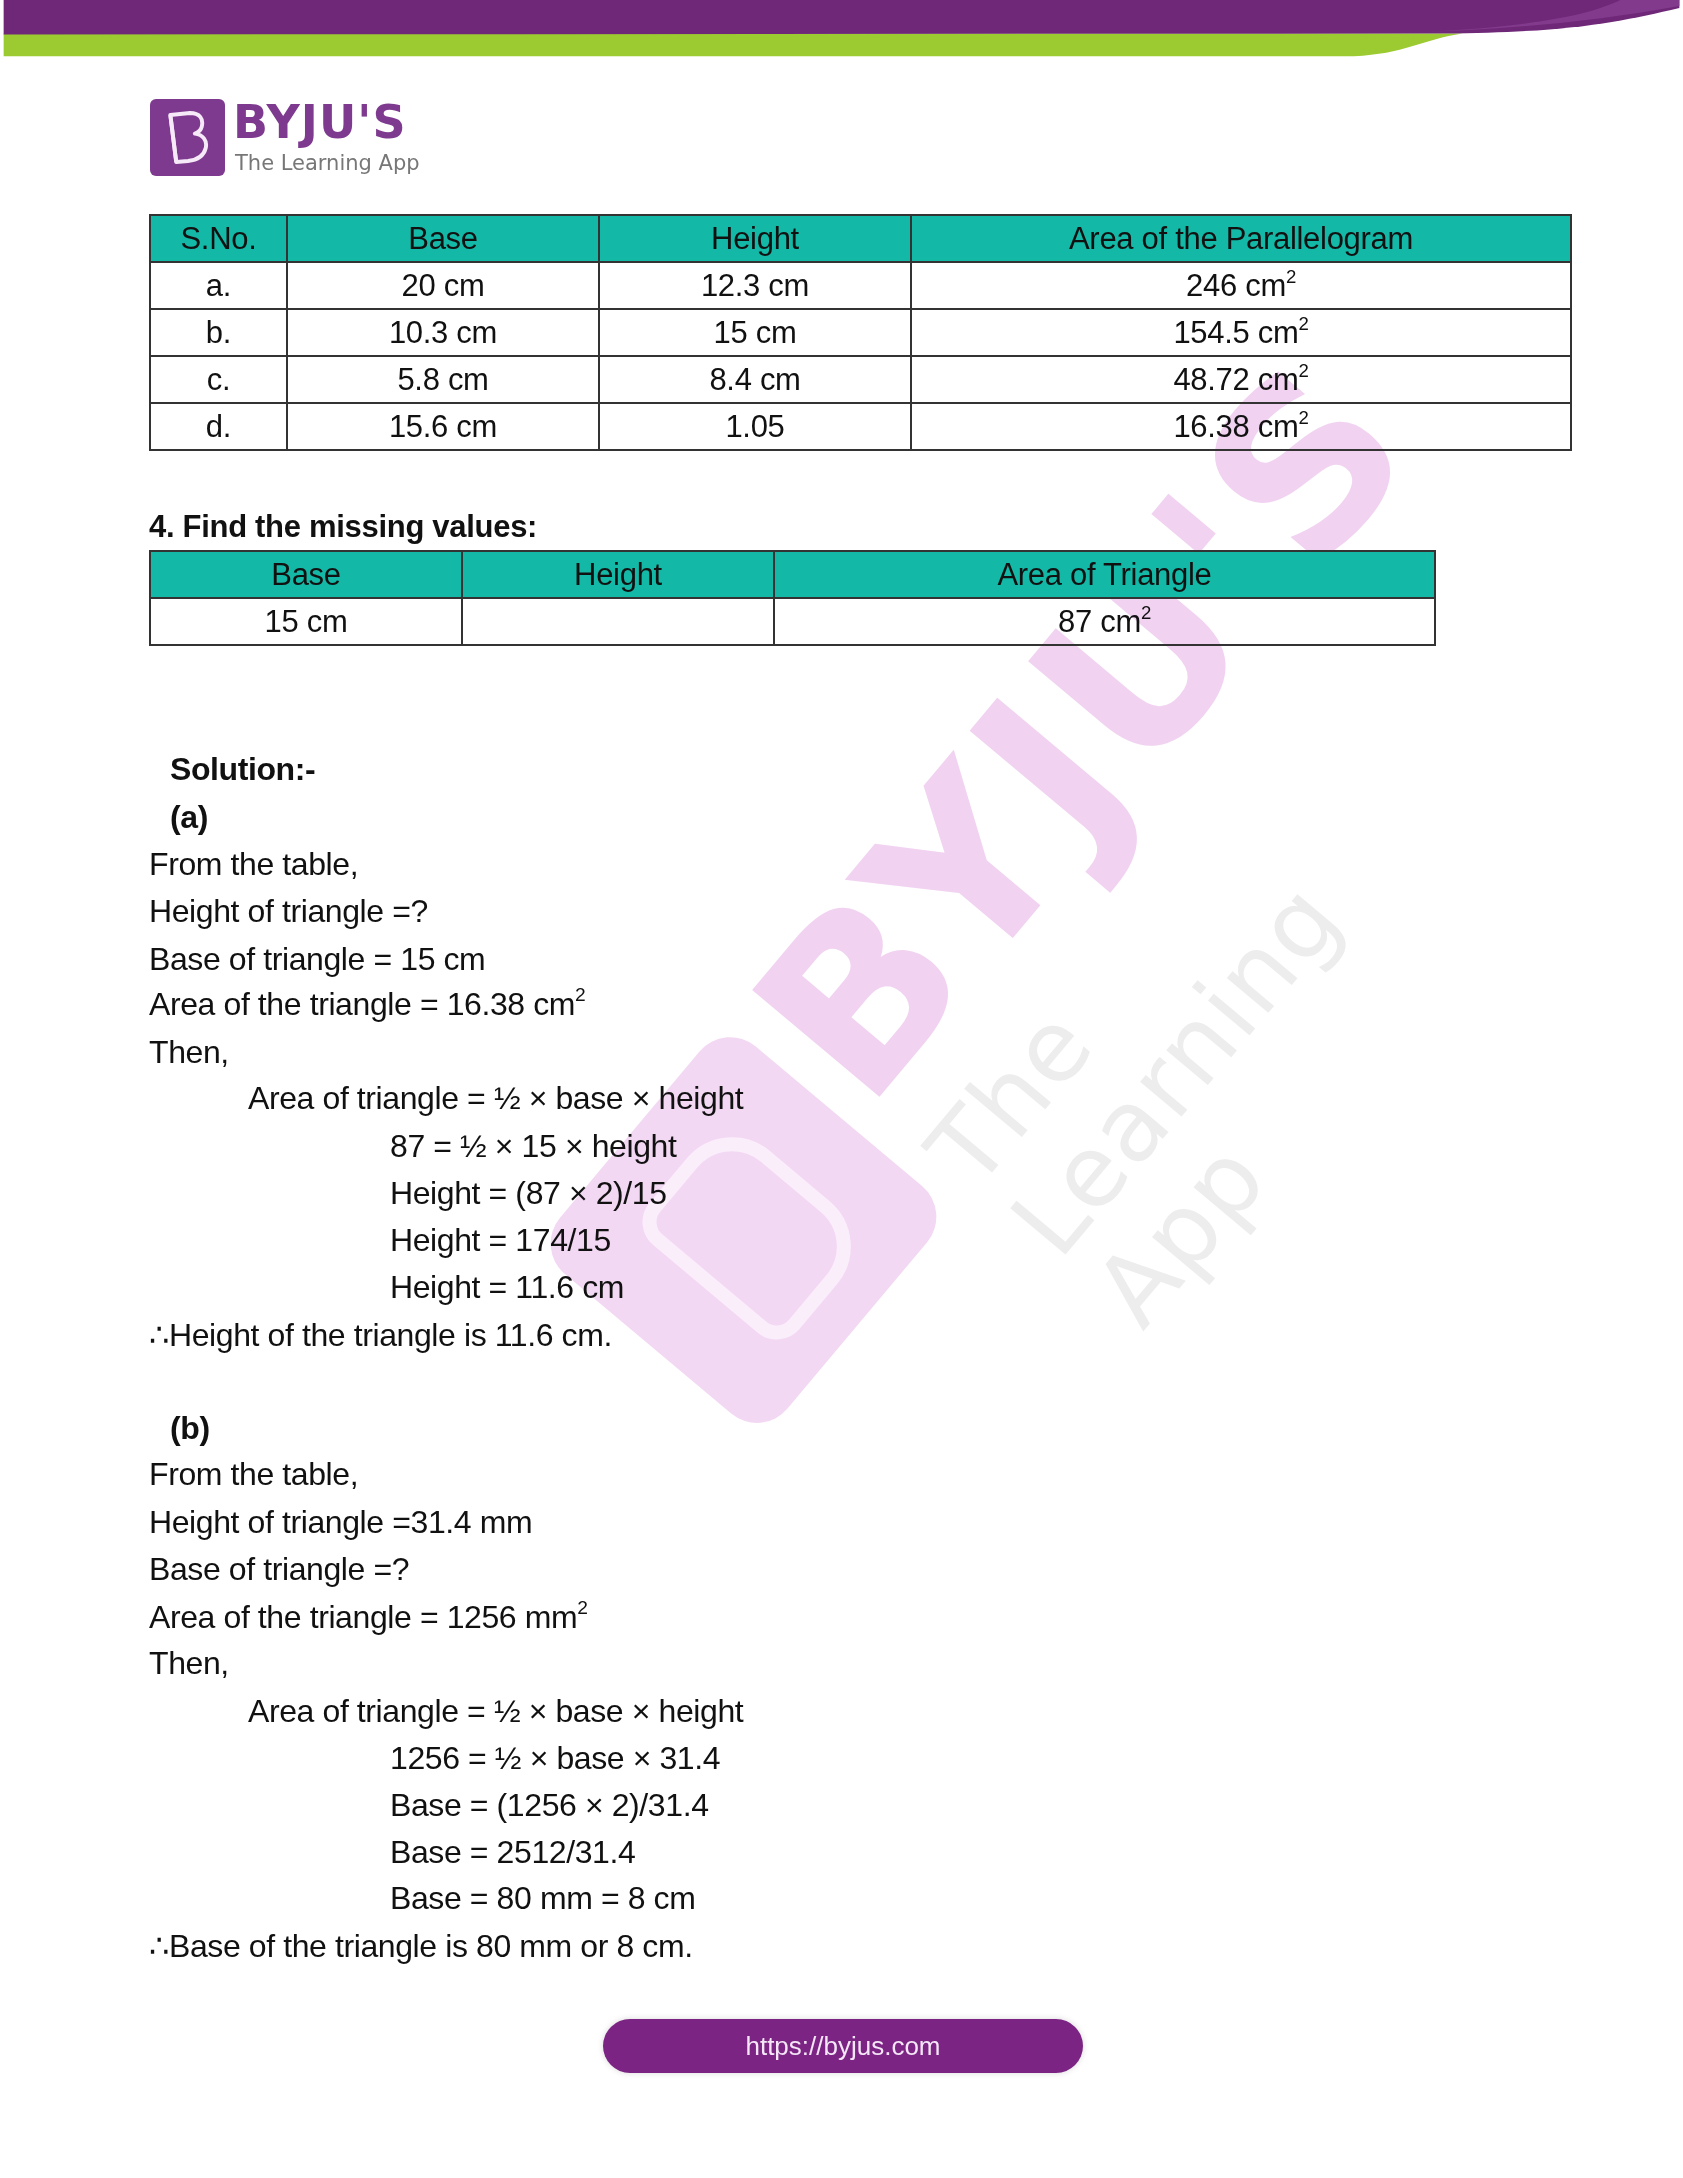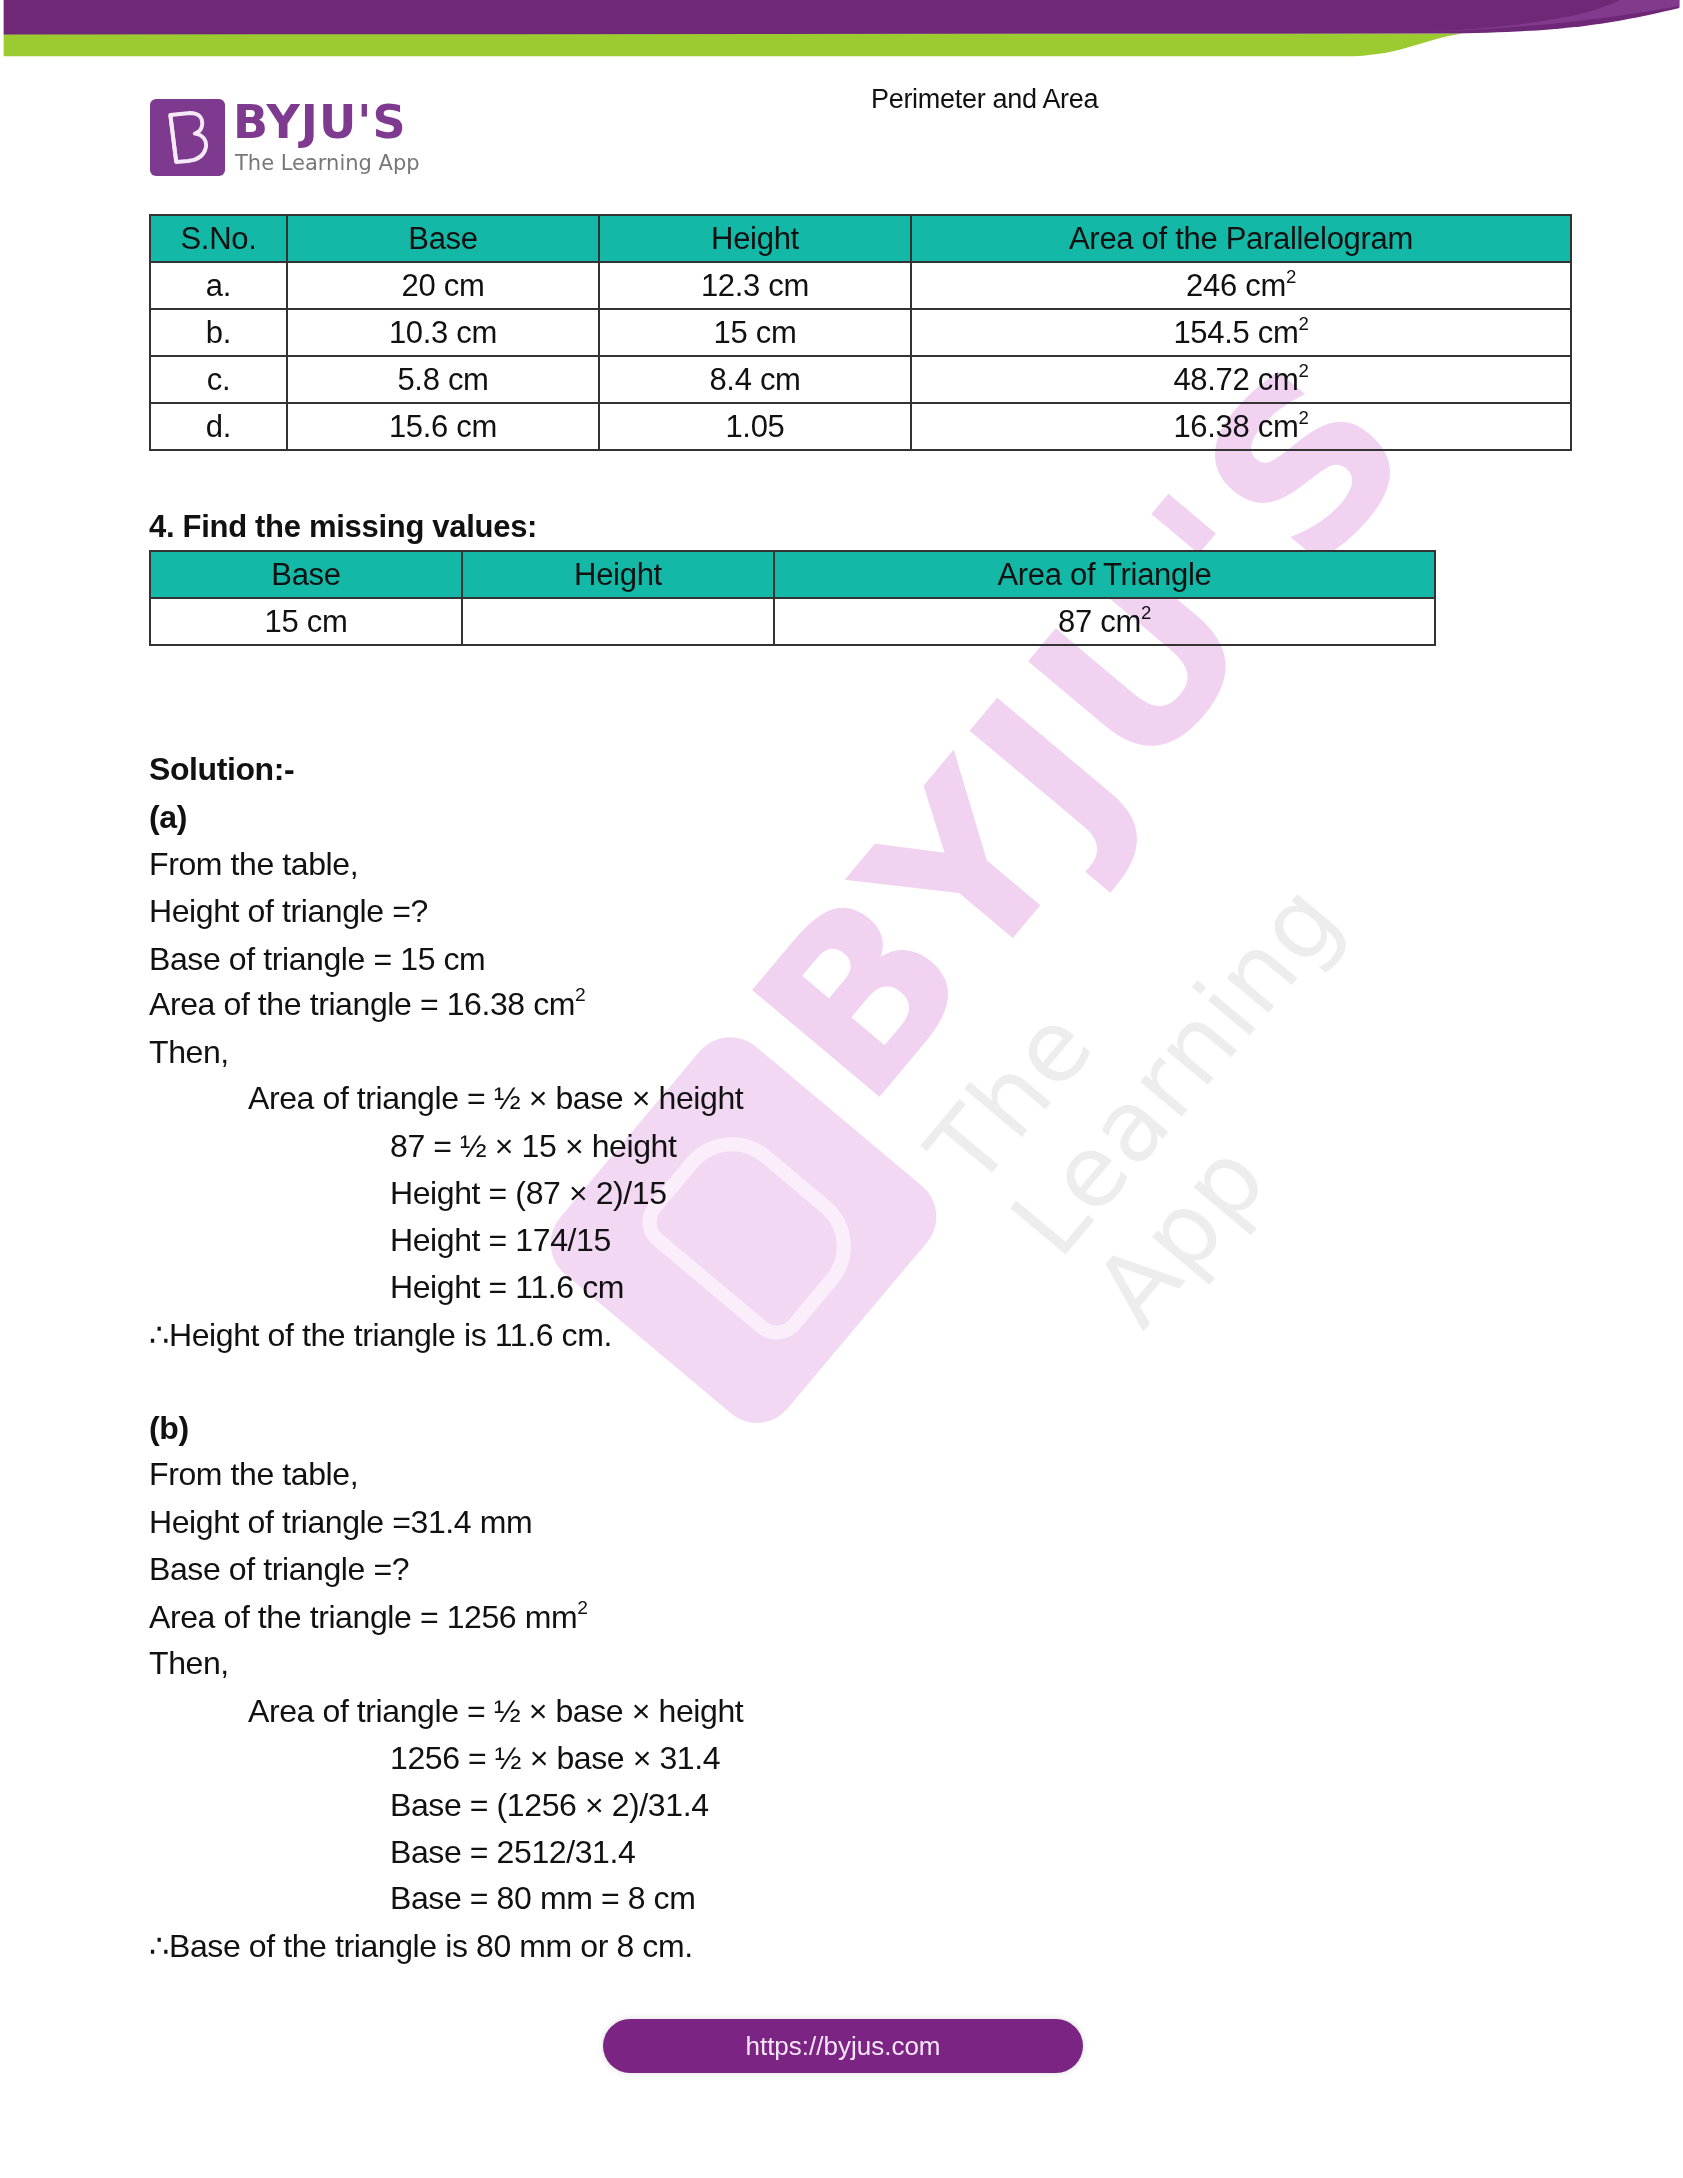--- a/index.html
+++ b/index.html
@@ -73,21 +73,21 @@
 
   
   .q-title {
     position: absolute; left: 149px; top: 507px; font-weight: bold; font-size: 31px;
     line-height: 40px; letter-spacing: -0.3px;
   }
   .line {
     position: absolute; left: 149px; font-size: 32px; line-height: 40px;
     white-space: nowrap; letter-spacing: -0.4px; color: #111;
   }
-  .line.bold { font-weight: bold; }
+  .line.bold { font-weight: bold; margin-left: 21px; }
   .line.ind1 { left: 248px; }
   .line.ind2 { left: 390px; }
 
   
   .footer-pill {
     position: absolute; left: 603px; top: 2019px; width: 480px; height: 54px;
     background: #7b2483; border-radius: 28px;
     box-shadow: 0 0 6px rgba(0,0,0,0.15);
     display: flex; align-items: center; justify-content: center;
     color: #f5e6f7; font-size: 26px; font-family: "Liberation Sans", sans-serif;
@@ -110,21 +110,20 @@
     <svg width="48" height="53" viewBox="0 0 48 54">
       <path d="M6 4 L26 2 C36 2 40 8 38 16 C37 20 34 22 31 23 C39 24 44 30 42 38 C40 46 33 50 24 51 L12 52 Z" fill="none" stroke="#f6e9f8" stroke-width="4" stroke-linejoin="round"></path>
       <path d="M6 4 L12 52" stroke="#f6e9f8" stroke-width="4"></path>
     </svg>
   </div>
   <div class="logo-name">BYJU'S</div>
   <div class="logo-tag">The Learning App</div>
 </div>
 
 <div class="doc-title">
-  <div>Perimeter and Area</div>
 </div>
 
 <div class="watermark">
   <div class="wm-group">
     <div class="wm-box">
         <div class="wm-box-inner"></div>
       </div>
     <div class="wm-text">BYJU'S</div>
     <div class="wm-tag">The Learning App</div>
   </div>

